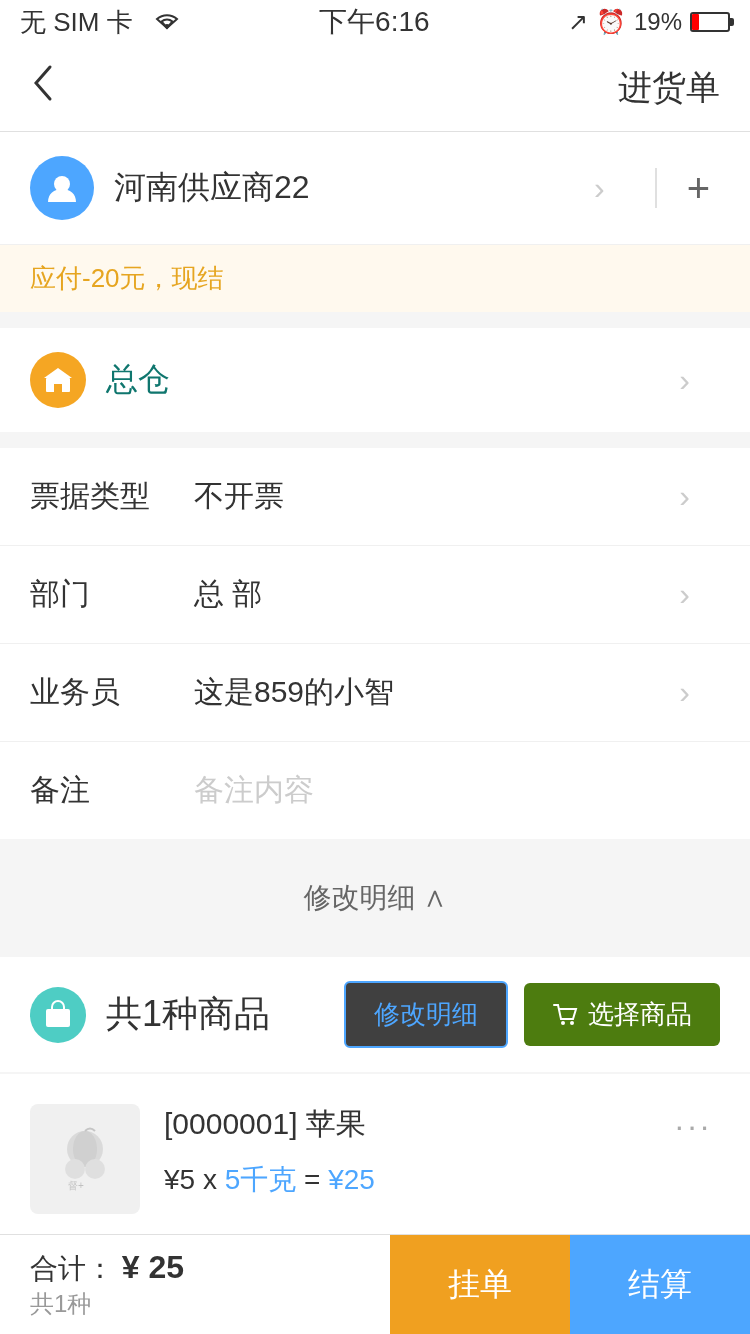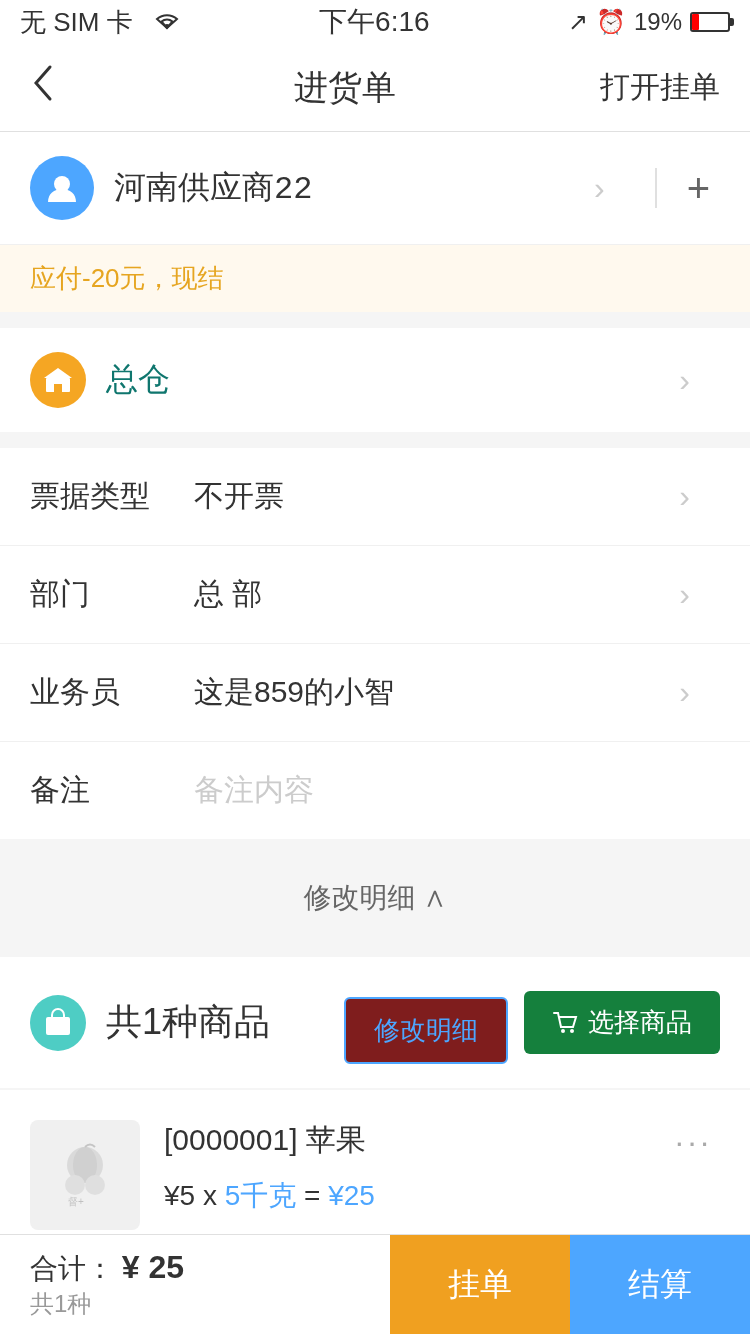--- a/index.html
+++ b/index.html
@@ -91,21 +91,20 @@
       background: #4da6ff;
       display: flex; align-items: center; justify-content: center;
       margin-right: 20px;
       flex-shrink: 0;
     }
     .supplier-avatar svg { width: 36px; height: 36px; }
     .supplier-name {
       flex: 1;
       font-size: 32px;
       color: #333;
-      font-family: Liberation Mono, monospace;
     }
     .chevron-right {
       color: #ccc;
       font-size: 32px;
       margin-right: 30px;
     }
     .supplier-divider {
       width: 2px;
       height: 40px;
       background: #e0e0e0;
@@ -200,30 +199,29 @@
       flex-shrink: 0;
     }
     .product-count {
       flex: 1;
       font-size: 36px;
       color: #333;
     }
     .btn-outline {
       border: 2px solid #4da6ff;
       color: #4da6ff;
-      background: #7f1d1d;
+      background: #404040;
       padding: 14px 28px;
       font-size: 26px;
       border-radius: 6px;
       cursor: pointer;
       margin-right: 16px;
-      margin-top: 16px;
     }
     .btn-filled {
-      background: #15803d;
+      background: #4d7c0f;
       color: #fff;
       padding: 14px 28px;
       font-size: 26px;
       border-radius: 6px;
       cursor: pointer;
       border: none;
       display: flex; align-items: center; gap: 8px;
     }
 
     
@@ -345,21 +343,20 @@
   </div>
 </div>
 
 <div class="nav-bar">
   <div class="nav-back">
     <svg width="24" height="40" viewBox="0 0 24 40">
       <polyline points="20,4 6,20 20,36" fill="none" stroke="#333" stroke-width="3" stroke-linecap="round"></polyline>
     </svg>
   </div>
   <div class="nav-title">进货单</div>
-  <div class="nav-action">打开挂单</div>
 </div>
 
 <div class="section">
   <div class="supplier-row">
     <div class="supplier-avatar">
       <svg viewBox="0 0 36 36" fill="none">
         <circle cx="18" cy="14" r="8" fill="#fff"></circle>
         <path d="M4 32c0-8 6-13 14-13s14 5 14 13" fill="#fff"></path>
       </svg>
     </div>

